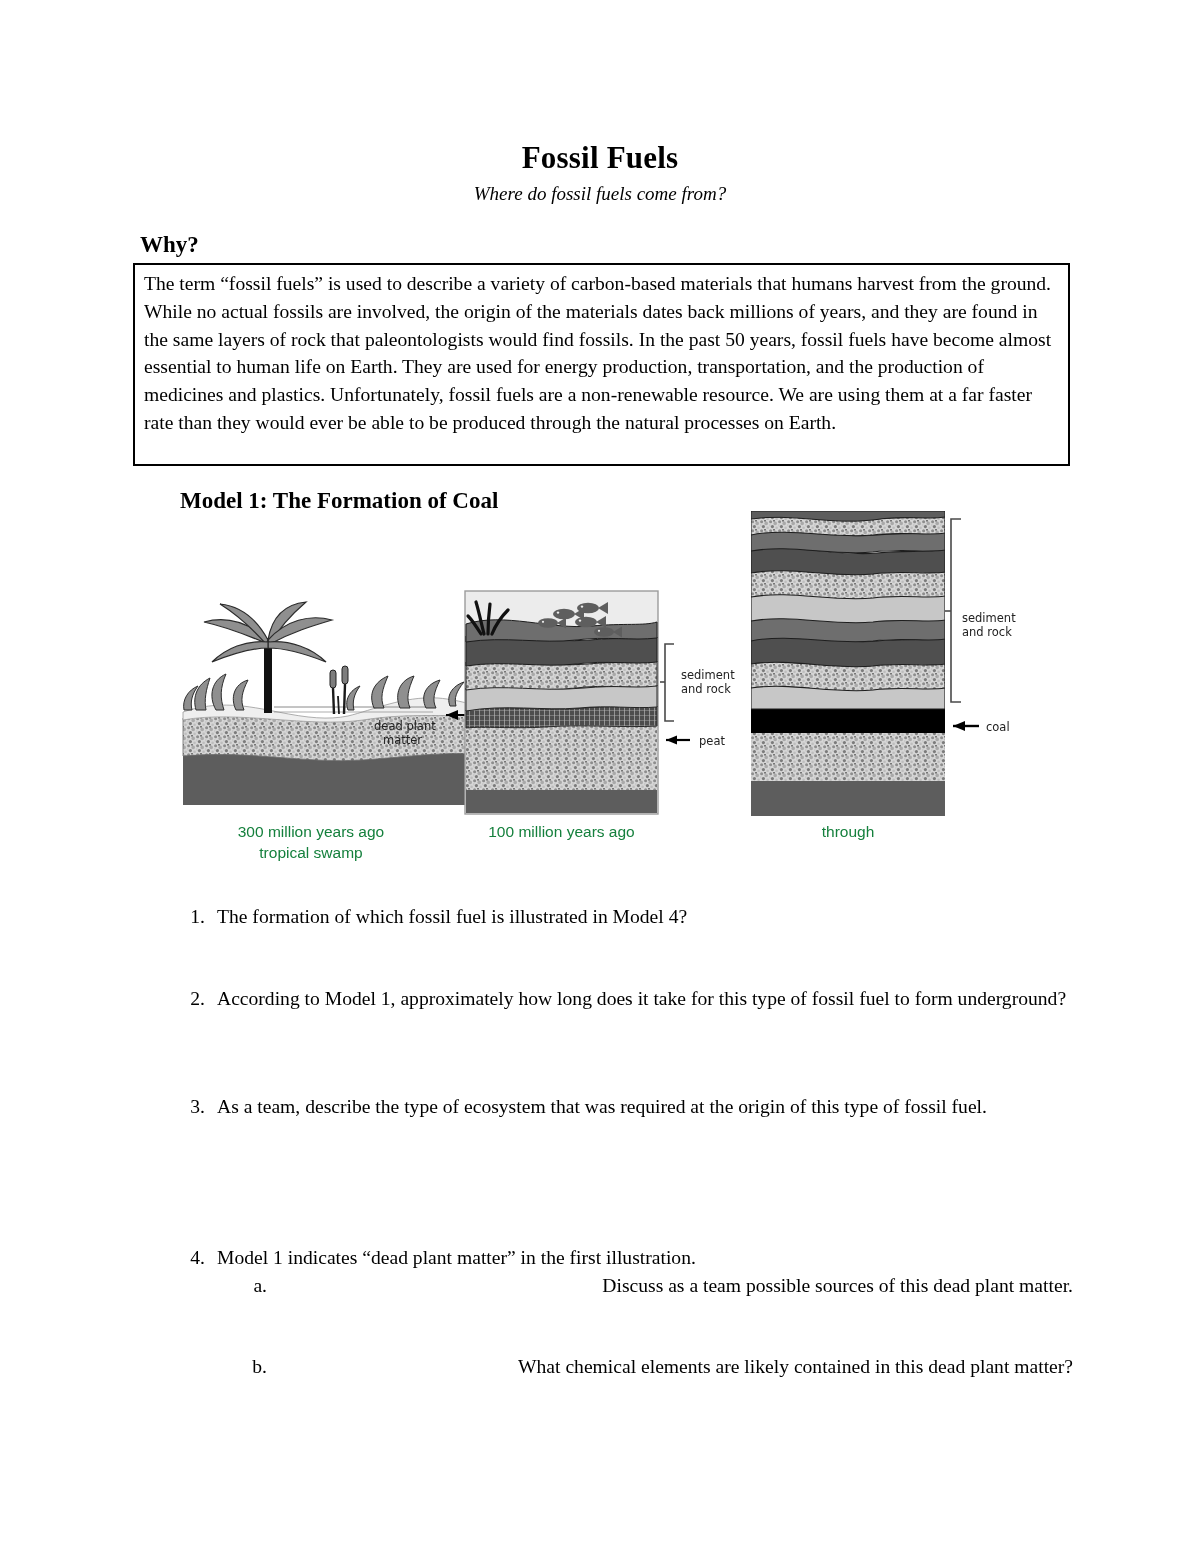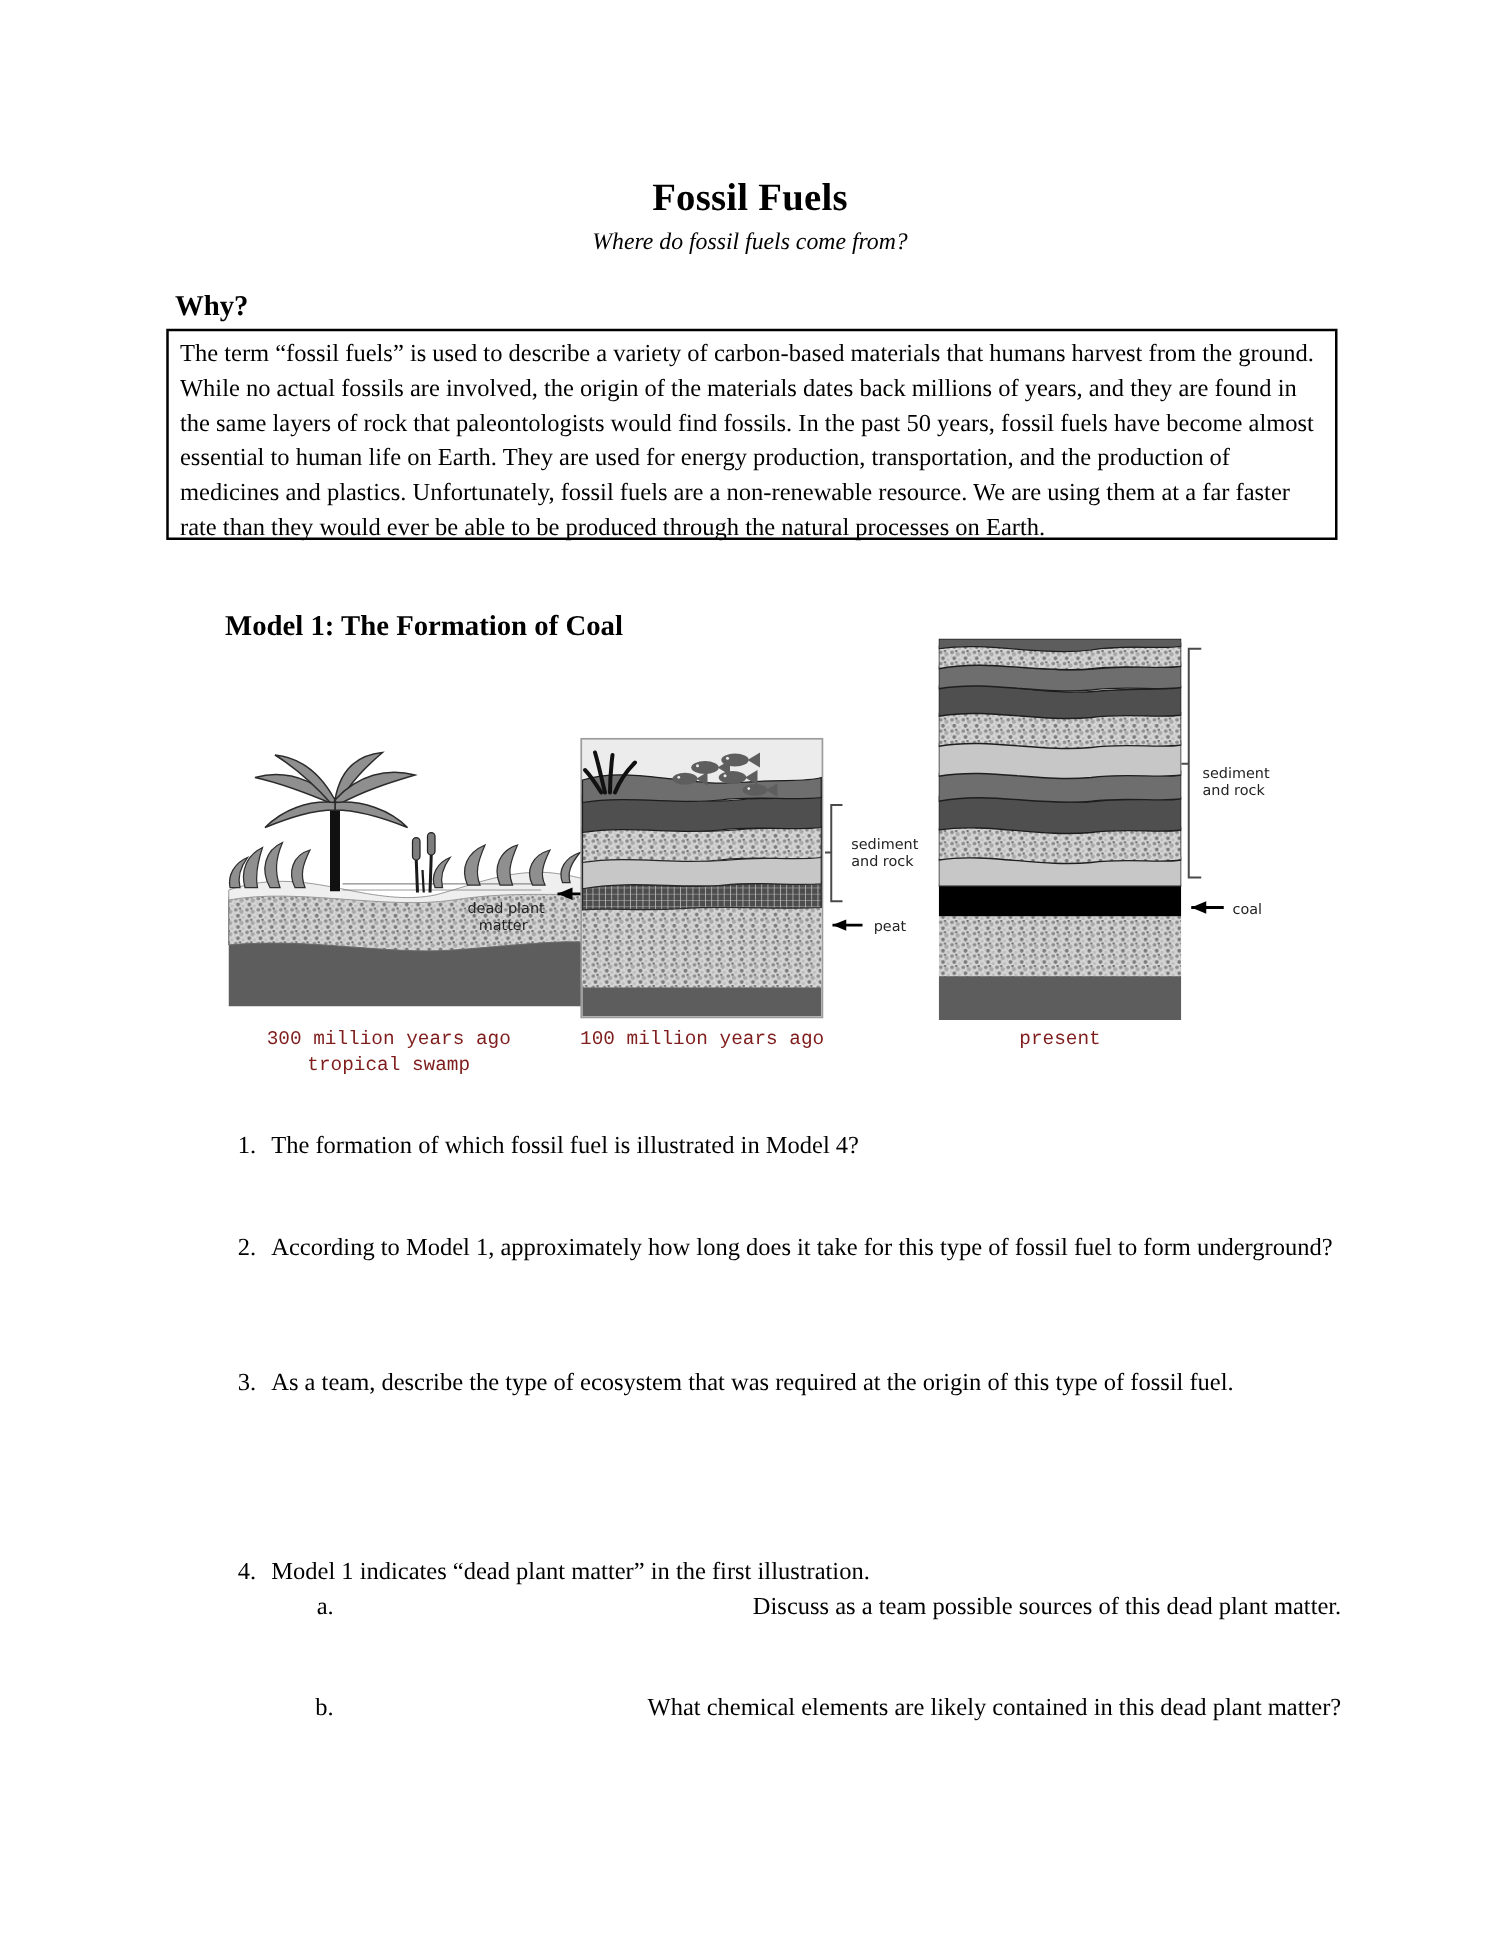--- a/index.html
+++ b/index.html
@@ -52,21 +52,21 @@
     left: 140px;
     top: 232px;
     font-size: 23px;
     font-weight: bold;
   }
   .why-box {
     position: absolute;
     left: 133px;
     top: 263px;
     width: 937px;
-    height: 169px;
+    height: 203px;
     border: 2px solid #000;
     box-sizing: border-box;
     padding: 5px 9px 11px 9px;
   }
   .why-box p {
     margin: 0;
     font-size: 19.6px;
     line-height: 27.8px;
     text-align: left;
   }
@@ -88,23 +88,23 @@
     top: 505px;
     width: 940px;
     height: 365px;
   }
 
   .panel { position: absolute; }
 
   
   .caption {
     position: absolute;
-    font-family: Liberation Mono, monospace;
+    font-family: Liberation Sans, sans-serif;
     font-size: 15.5px;
-    color: #7f1d1d;
+    color: #15803d;
     text-align: center;
     line-height: 21px;
     white-space: nowrap;
   }
 
   .lbl {
     position: absolute;
     font-family: "DejaVu Sans", "Liberation Sans", sans-serif;
     font-size: 11.5px;
     color: #222;
@@ -371,21 +371,21 @@
         </g>
       </svg>
     </div>
     <div class="lbl" style="left:829px; top:106px;">
       <span>sediment</span><br>
       <span>and rock</span>
     </div>
     <div class="lbl" style="left:853px; top:215px;">coal</div>
 
     <div class="caption" style="left:618px; top:316px; width:194px;">
-      <span>present</span>
+      <span>through</span>
     </div>
 
   </div>
 
   <div class="q" style="left:175px; top:903px; width:895px;">
     <span class="num">1.</span>
     <span class="txt">The formation of which fossil fuel is illustrated in Model 4?</span>
   </div>
 
   <div class="q" style="left:175px; top:985px; width:895px;">

